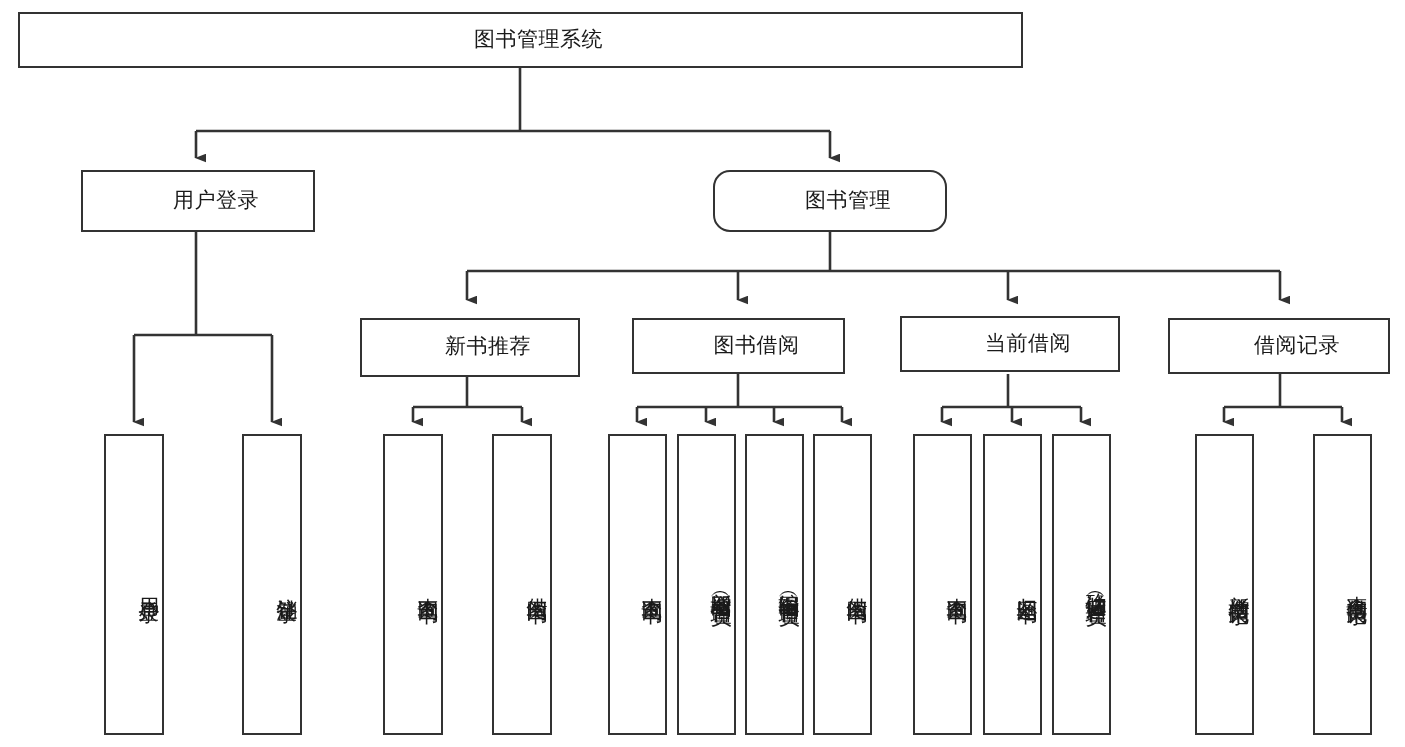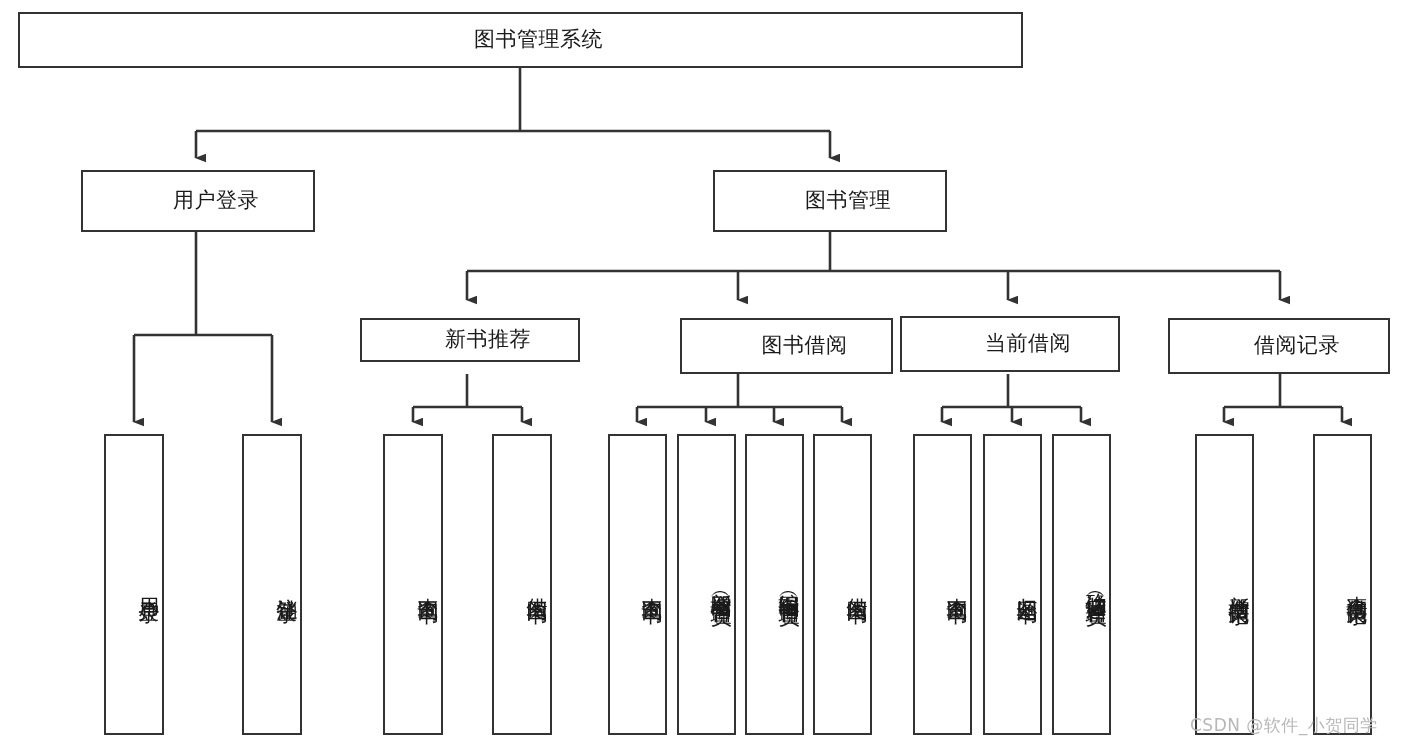--- a/index.html
+++ b/index.html
@@ -121,28 +121,28 @@
     </g>
   </svg>
 
   <div class="node horizontal" style="left:18px; top:12px; width:1005px; height:56px;">
     <span>图书管理系统</span>
   </div>
 
   <div class="node horizontal" style="left:81px; top:170px; width:234px; height:62px;">
     <span>用户登录</span>
   </div>
-  <div class="node horizontal" style="left:713px; top:170px; width:234px; height:62px;">
+  <div class="node horizontal" style="left:713px; top:170px; width:234px; height:62px;border-radius:17px;">
     <span>图书管理</span>
   </div>
 
-  <div class="node horizontal" style="left:360px; top:318px; width:220px; height:44px;">
+  <div class="node horizontal" style="left:360px; top:318px; width:220px; height:59px;font-family:Liberation Mono, monospace;">
     <span>新书推荐</span>
   </div>
-  <div class="node horizontal" style="left:632px; top:318px; width:213px; height:56px;margin-left:48px;">
+  <div class="node horizontal" style="left:632px; top:318px; width:213px; height:56px;">
     <span>图书借阅</span>
   </div>
   <div class="node horizontal" style="left:900px; top:316px; width:220px; height:56px;">
     <span>当前借阅</span>
   </div>
   <div class="node horizontal" style="left:1168px; top:318px; width:222px; height:56px;justify-content:center;">
     <span>借阅记录</span>
   </div>
 
   <div class="node vertical" style="left:104px; top:434px; width:60px; height:301px;">
@@ -182,15 +182,14 @@
     <span class="vlabel">确认归还（管理员）</span>
   </div>
 
   <div class="node vertical" style="left:1195px; top:434px; width:59px; height:301px;">
     <span class="vlabel">新增借阅记录</span>
   </div>
   <div class="node vertical" style="left:1313px; top:434px; width:59px; height:301px;">
     <span class="vlabel">查询借阅记录</span>
   </div>
 
-  <div id="watermark" style="left:1190px; top:714px;">CSDN @软件_小贺同学</div>
 
 </div>
 
 </body></html>

